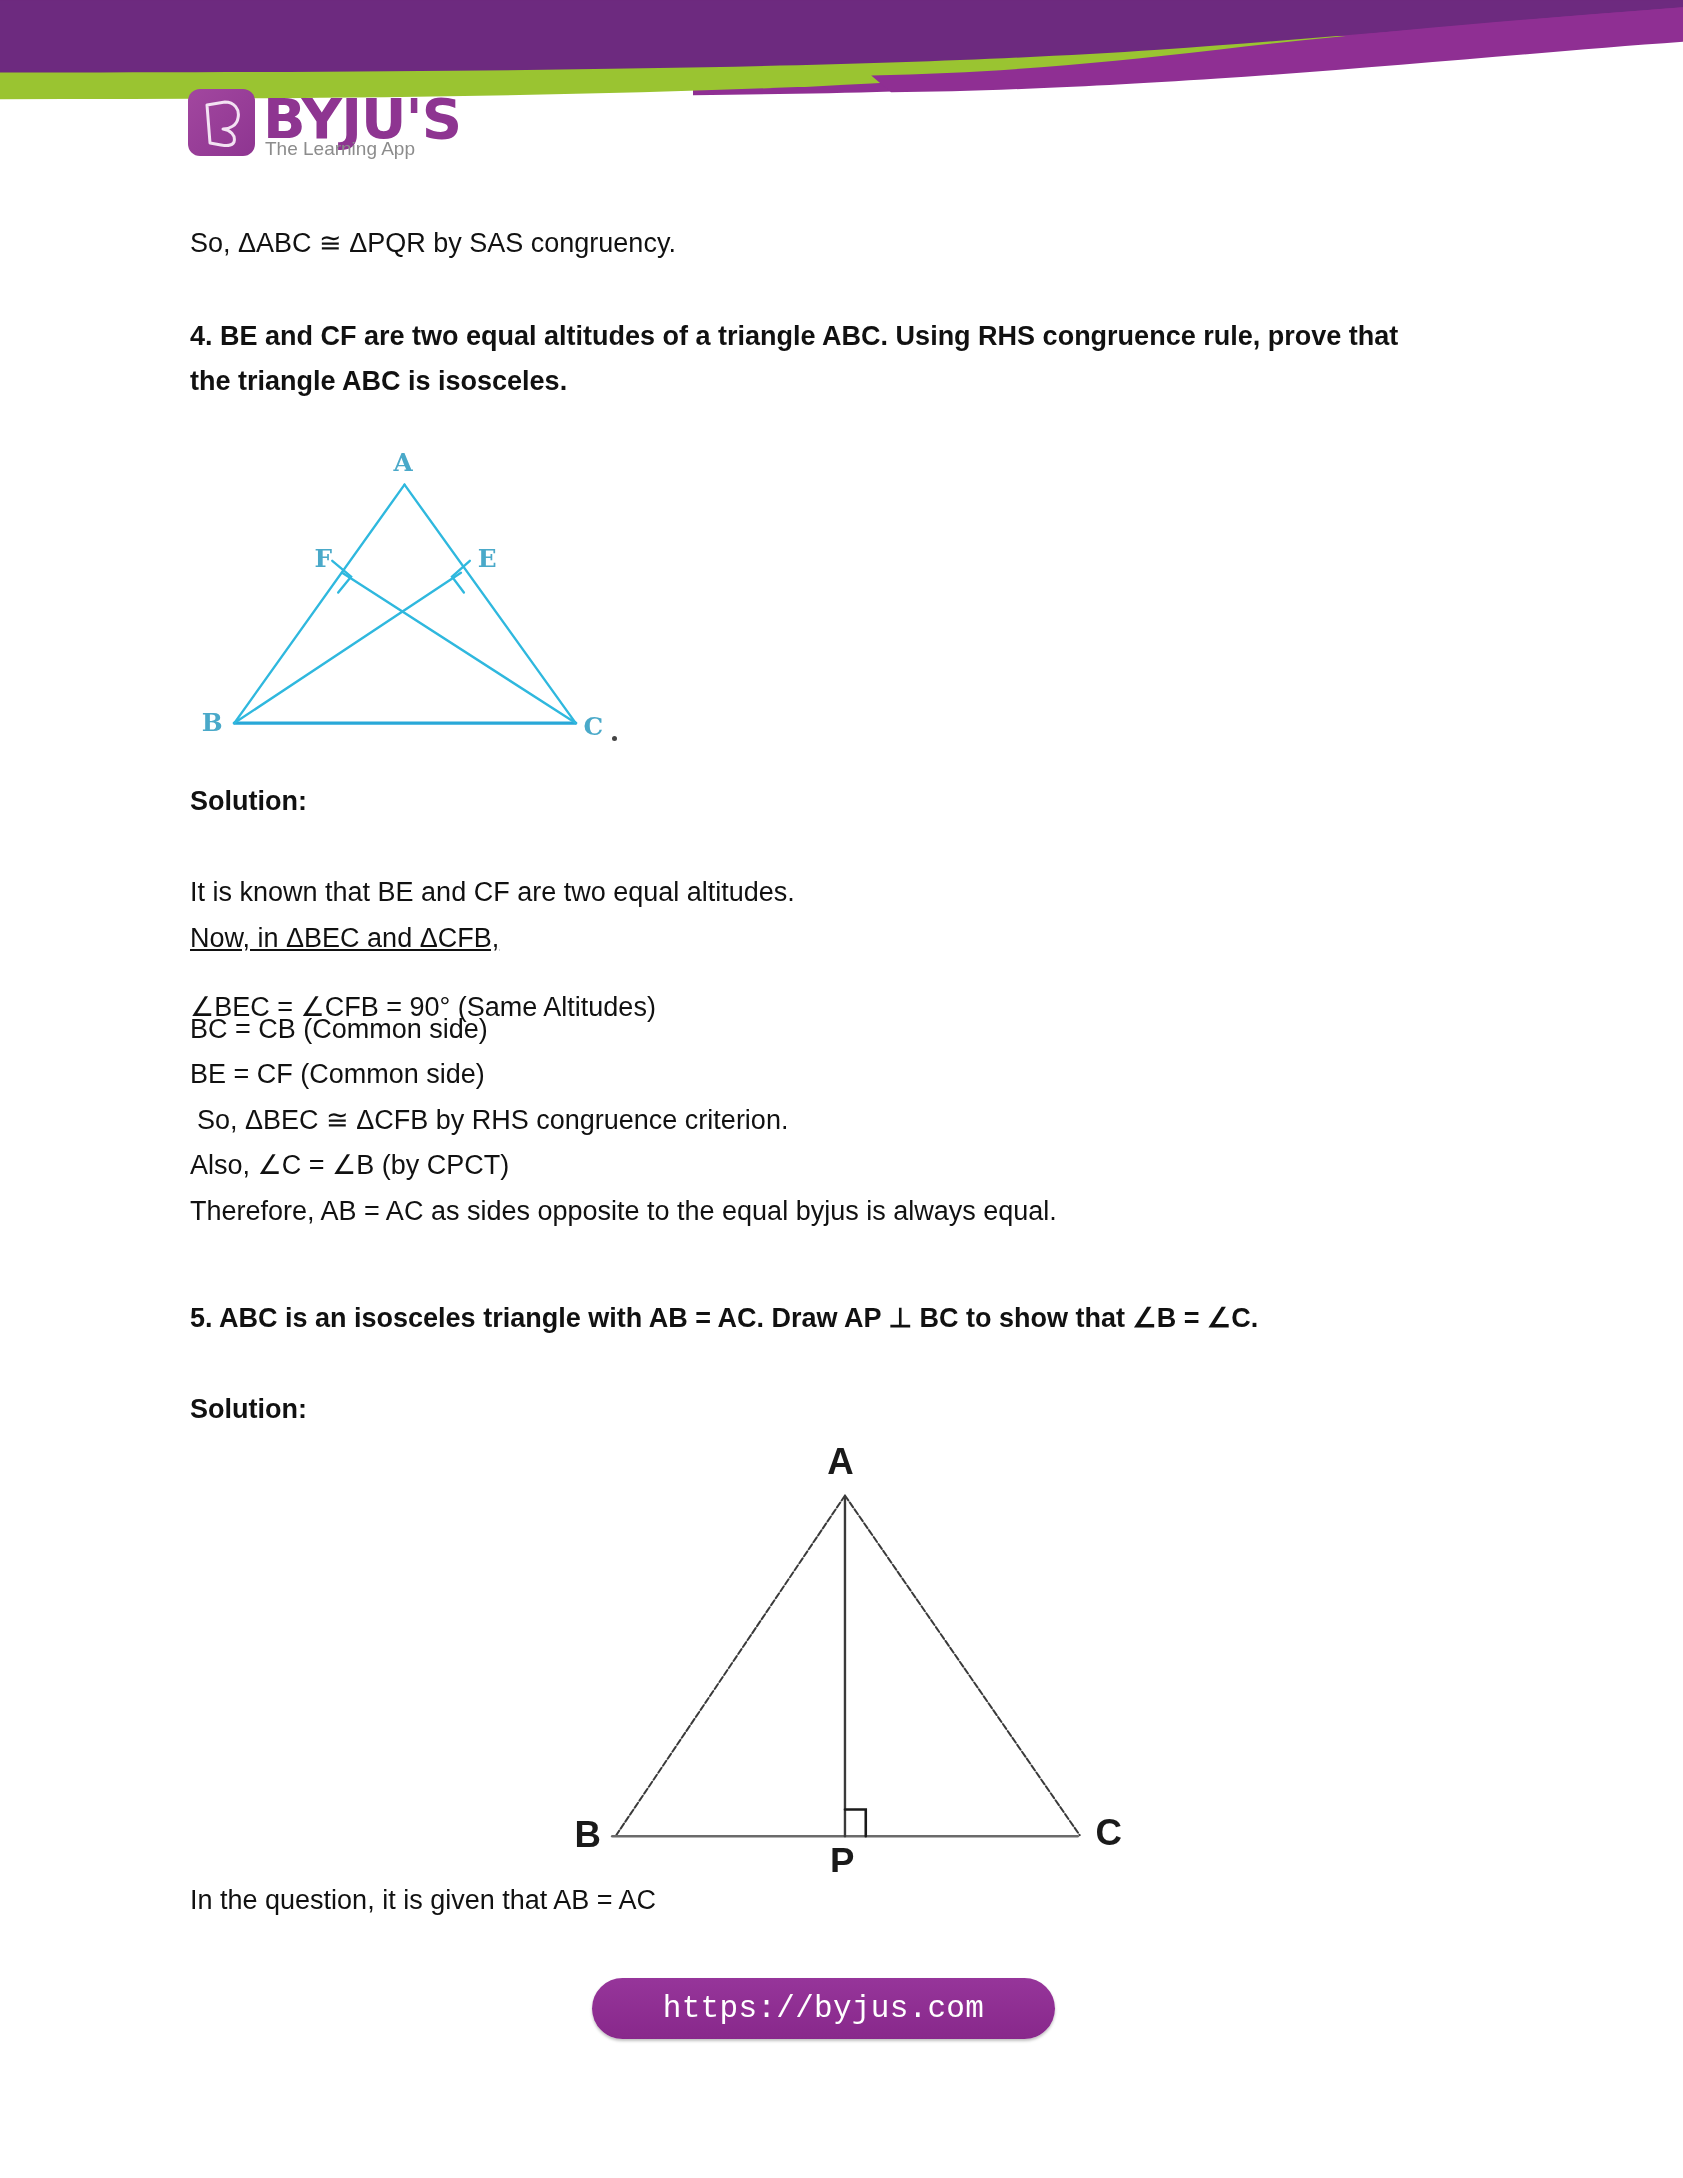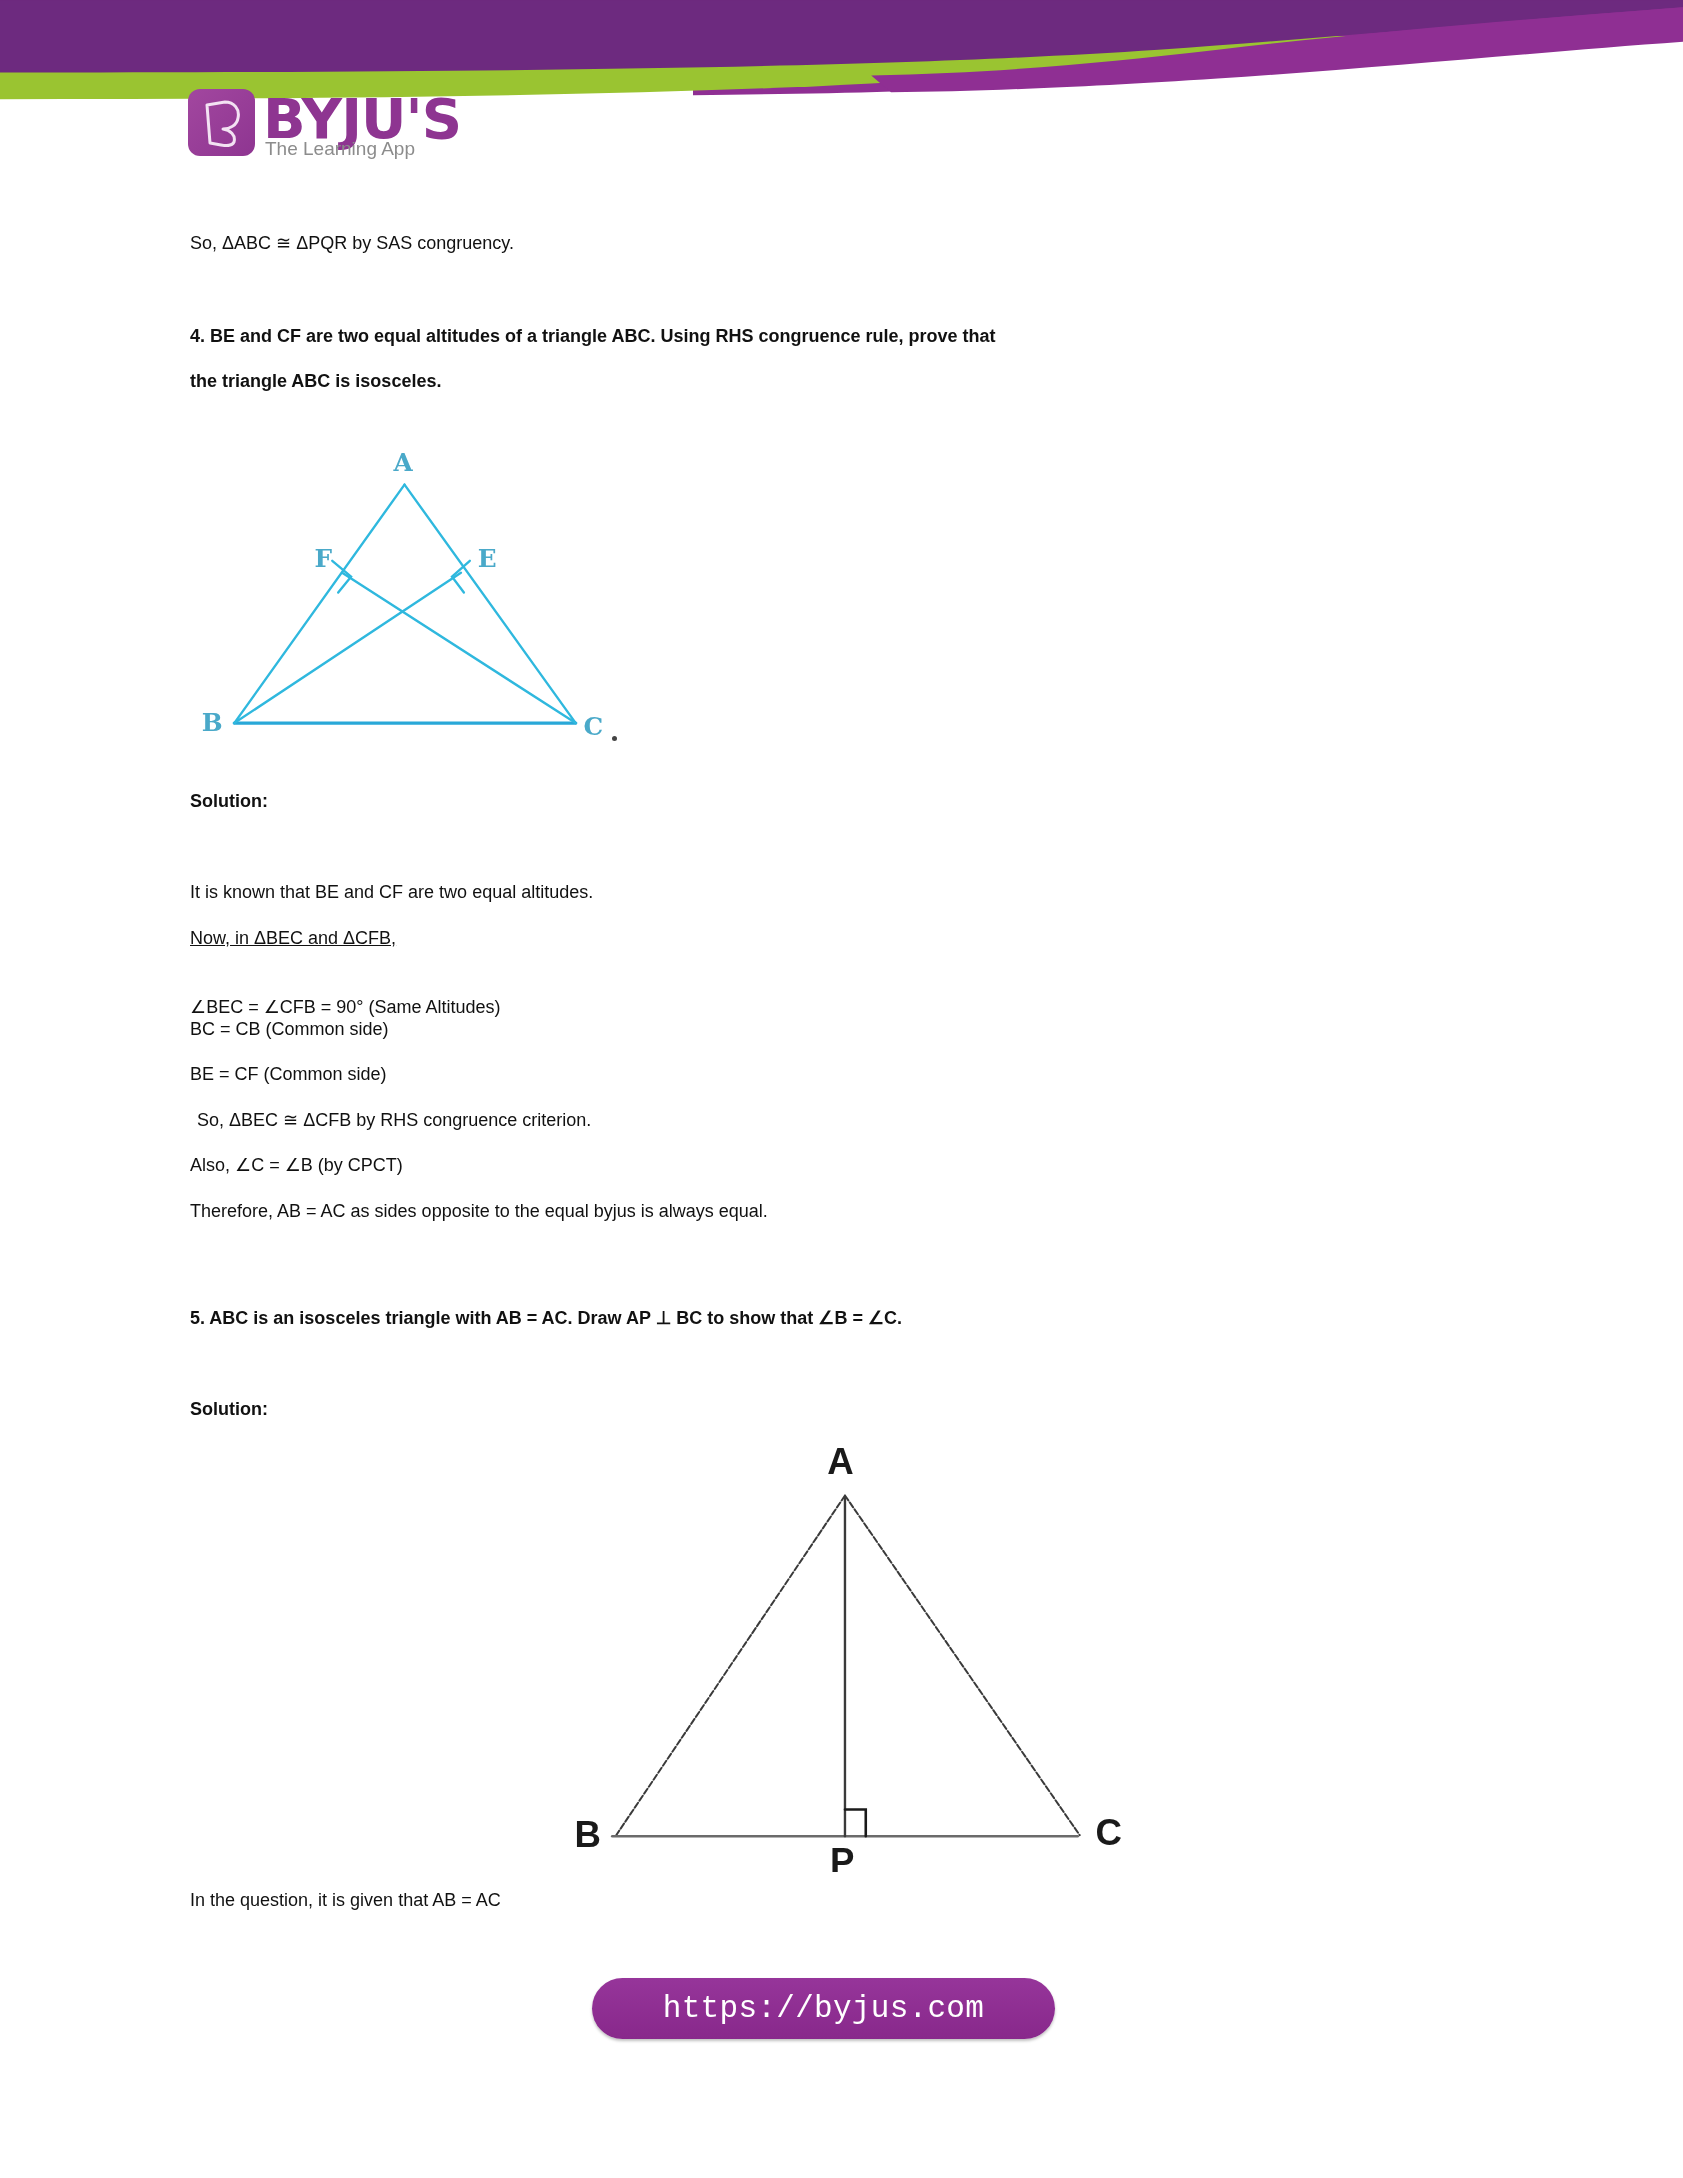--- a/index.html
+++ b/index.html
@@ -89,21 +89,21 @@
 
   
   .content {
     position: absolute;
     left: 190px;
     top: 0;
     width: 1307px;
   }
   .para {
     position: absolute;
-    font-size: 18px;
+    font-size: 27px;
     line-height: 46px;
     color: #111111;
     white-space: nowrap;
     text-align: center;
   }
   .para.bold { font-weight: bold; }
 
   
   .figure {
     position: absolute;

